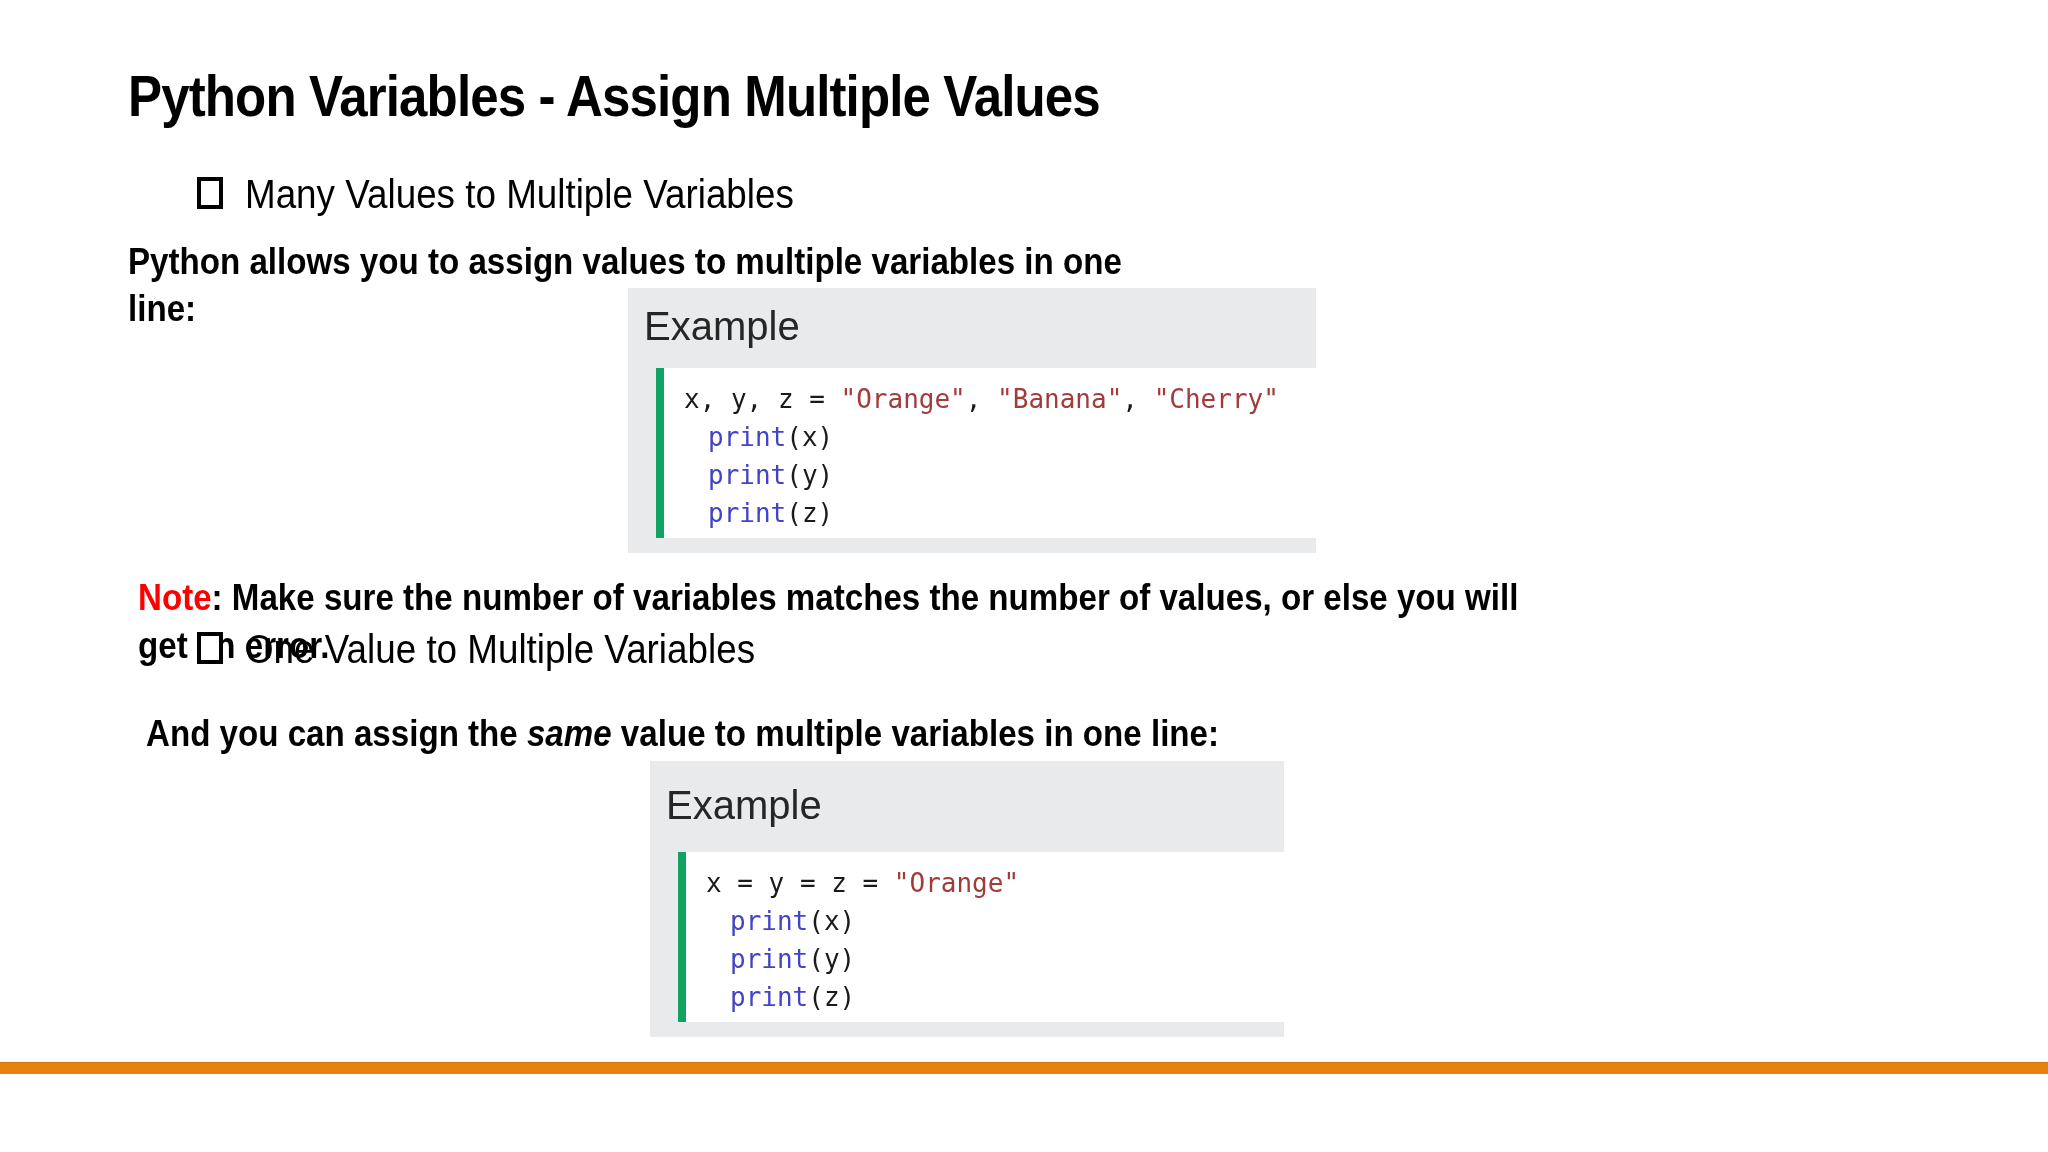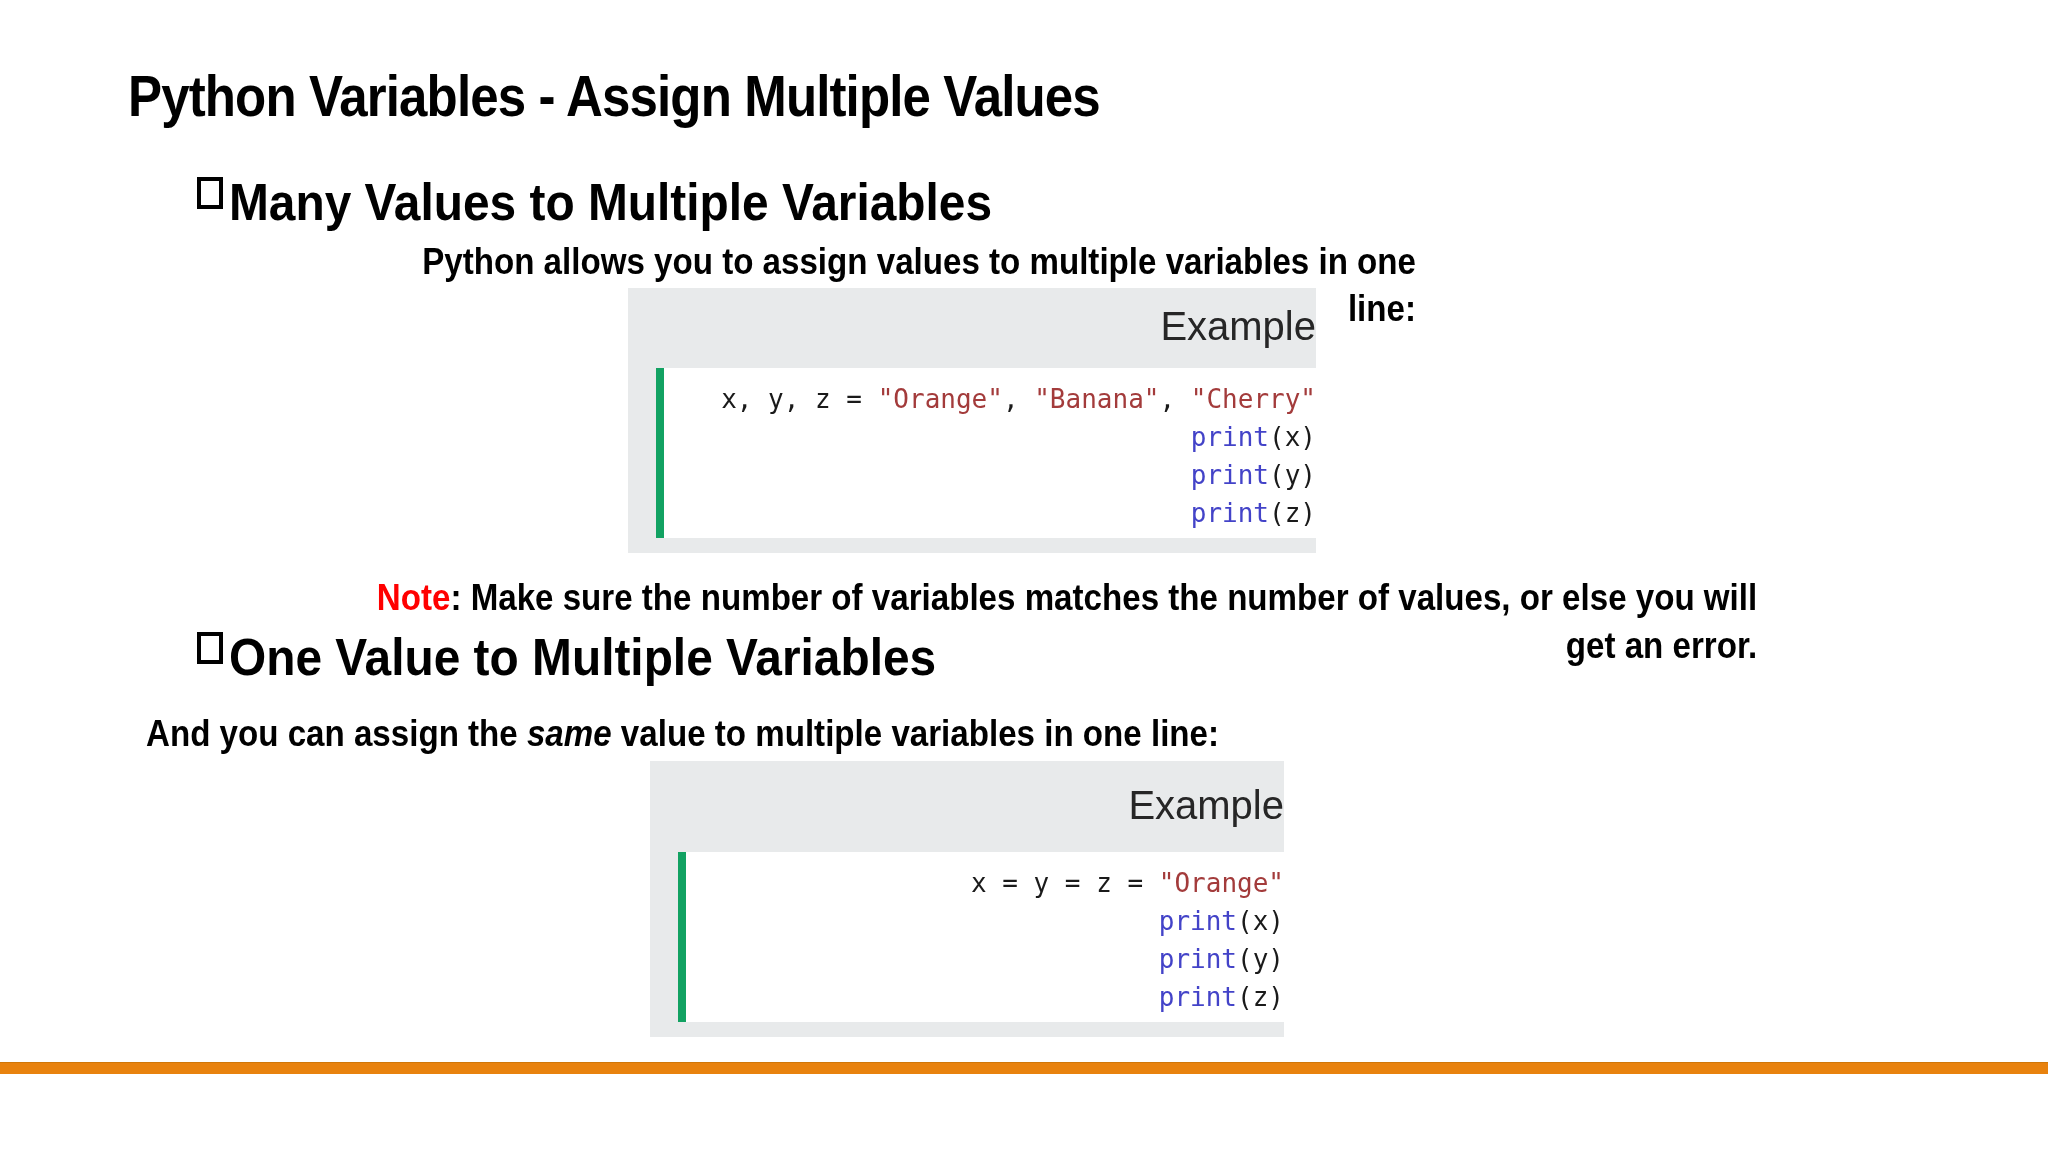--- a/index.html
+++ b/index.html
@@ -6,43 +6,42 @@
   * { box-sizing: border-box; }
 
   .slide {
     position: relative;
     width: 2048px;
     height: 1152px;
     background: #ffffff;
     overflow: hidden;
     font-family: "Liberation Sans", sans-serif;
     color: #000000;
-    text-align: right;
   }
 
   .title {
     position: absolute;
     left: 128px;
     top: 62px;
     margin: 0;
     font-size: 58px;
     font-weight: bold;
     letter-spacing: -1px;
     white-space: nowrap;
     transform: scaleX(0.88);
     transform-origin: left center;
   }
 
   .bullet {
     position: absolute;
     display: flex;
     align-items: flex-start;
-    gap: 6px;
-    font-size: 52px;
-    font-weight: bold;
+    gap: 22px;
+    font-size: 40px;
+    font-weight: normal;
   }
   .b1 { left: 197px; top: 172px; }
   .b2 { left: 197px; top: 627px; }
   .chk {
     width: 26px;
     height: 32px;
     border: 4px solid #000;
     margin-top: 5px;
     flex: none;
     background: #fff;
@@ -74,21 +73,21 @@
     position: absolute;
     background: var(--example-bg, #E8EAEB);
   }
   .ex1 { left: 628px; top: 288px; width: 688px; height: 265px; }
   .ex2 { left: 650px; top: 761px; width: 634px; height: 276px; }
 
   .ex-header {
     font-size: 40px;
     font-weight: 400;
     color: #262626;
-    padding: 16px 0 0 44px;
+    padding: 16px 0 0 16px;
   }
   .ex2 .ex-header { padding-top: 22px; }
 
   .code {
     position: absolute;
     left: 28px;
     right: 0;
     bottom: 15px;
     background: #ffffff;
     border-left: 8px solid var(--code-border-green, #12A262);

